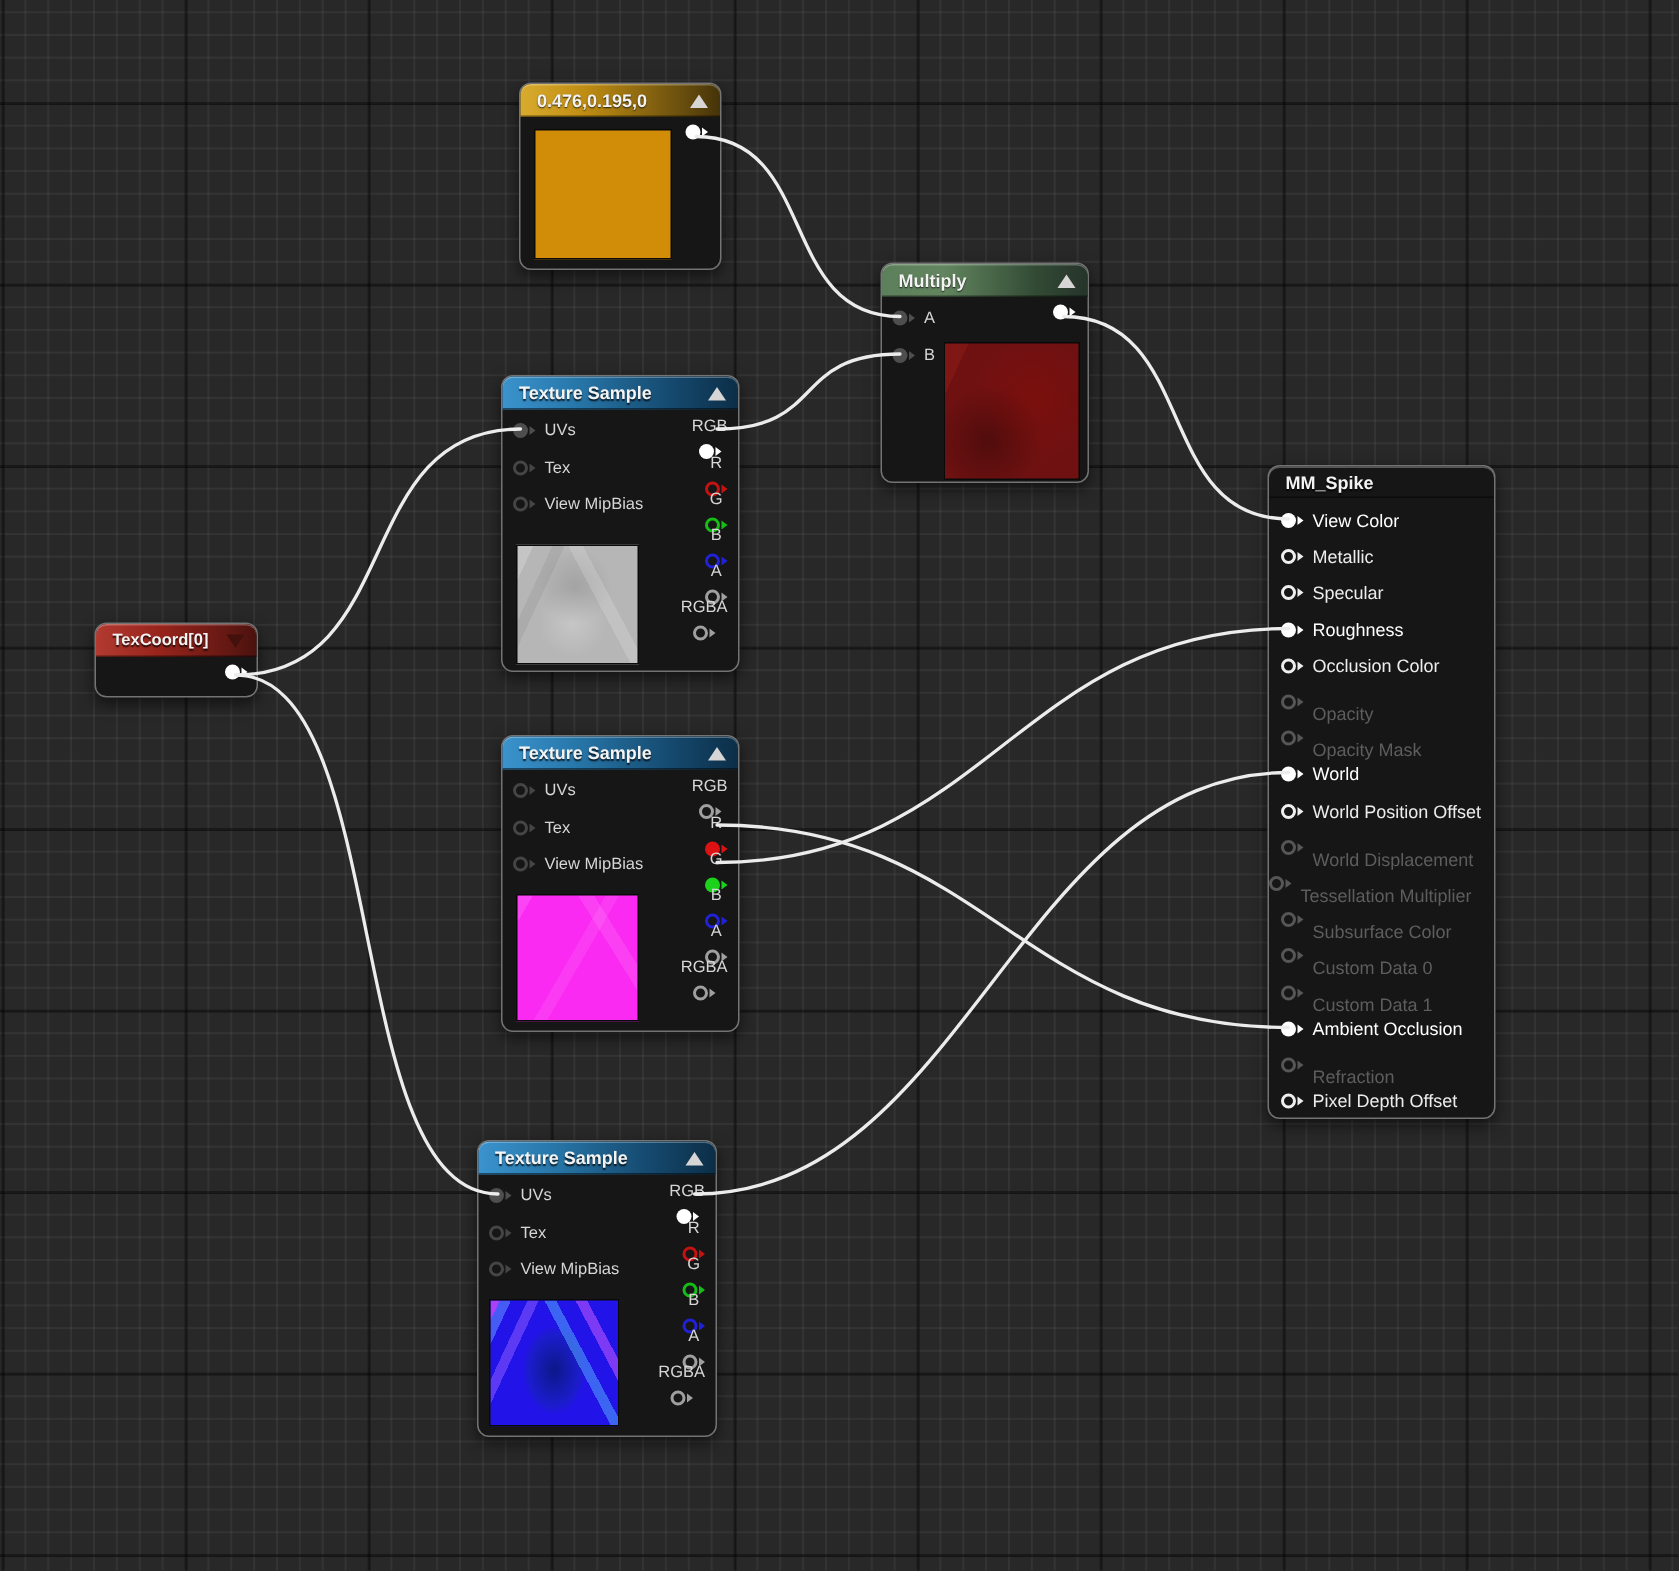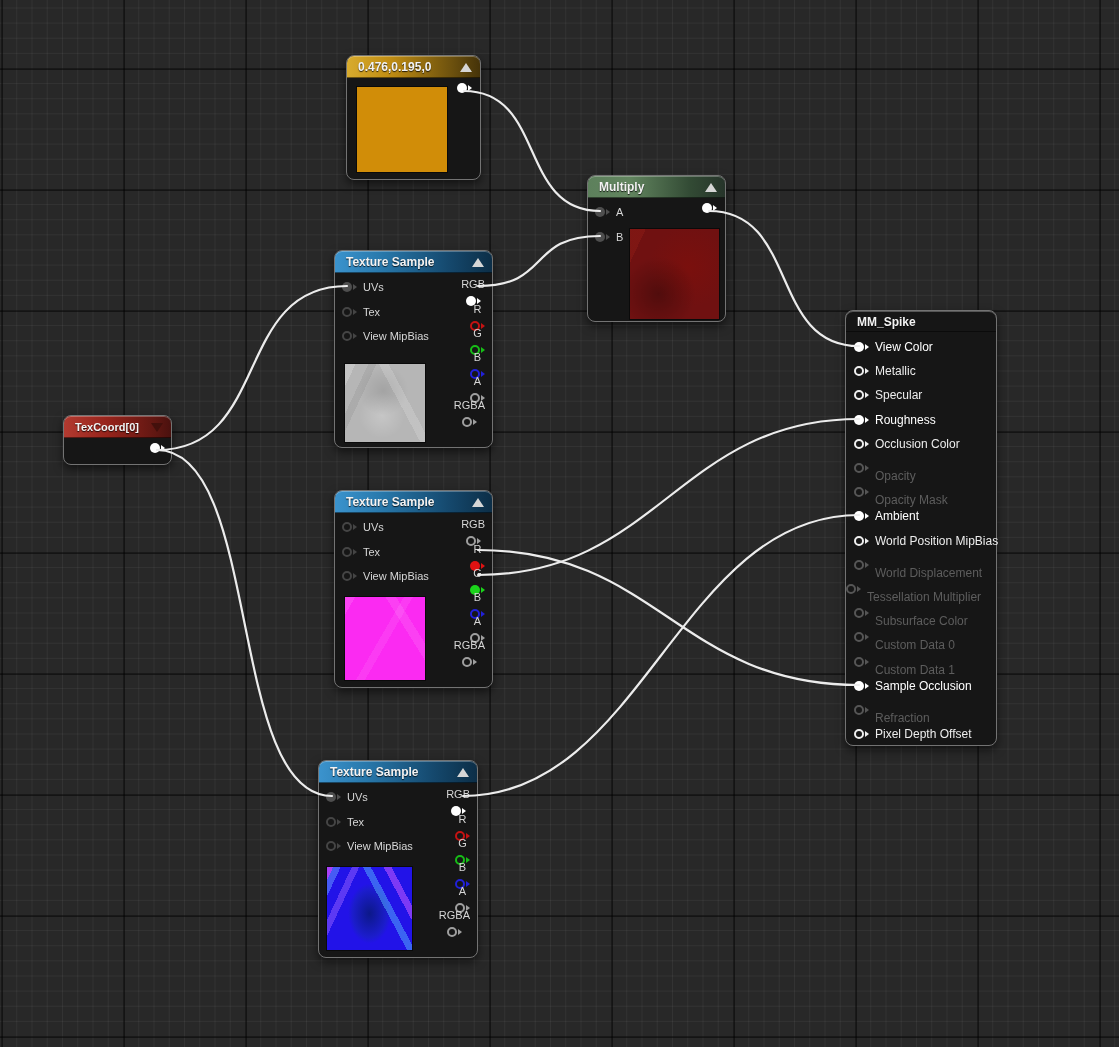--- a/index.html
+++ b/index.html
@@ -400,28 +400,28 @@
         <i class="c"></i>
         <i class="a"></i>
       </span>
       <span class="lbl mm-lbl lbl-dis">Opacity Mask</span>
     </div>
   <div class="row in" style="top:196px;left:8px">
       <span class="pin pf-white">
         <i class="c"></i>
         <i class="a"></i>
       </span>
-      <span class="lbl mm-lbl" style="color:#fff">Ambient</span>
+      <span class="lbl mm-lbl" style="color:#fff">World</span>
     </div>
   <div class="row in" style="top:221px;left:8px">
       <span class="pin po-white">
         <i class="c"></i>
         <i class="a"></i>
       </span>
-      <span class="lbl mm-lbl" style="color:#ececec">World Position MipBias</span>
+      <span class="lbl mm-lbl" style="color:#ececec">World Position Offset</span>
     </div>
   <div class="row in" style="top:245px;left:8px">
       <span class="pin po-dis">
         <i class="c"></i>
         <i class="a"></i>
       </span>
       <span class="lbl mm-lbl lbl-dis">World Displacement</span>
     </div>
   <div class="row in" style="top:269px;left:0">
       <span class="pin po-dis">
@@ -449,21 +449,21 @@
         <i class="c"></i>
         <i class="a"></i>
       </span>
       <span class="lbl mm-lbl lbl-dis">Custom Data 1</span>
     </div>
   <div class="row in" style="top:366px;left:8px">
       <span class="pin pf-white">
         <i class="c"></i>
         <i class="a"></i>
       </span>
-      <span class="lbl mm-lbl" style="color:#fff">Sample Occlusion</span>
+      <span class="lbl mm-lbl" style="color:#fff">Ambient Occlusion</span>
     </div>
   <div class="row in" style="top:390px;left:8px">
       <span class="pin po-dis">
         <i class="c"></i>
         <i class="a"></i>
       </span>
       <span class="lbl mm-lbl lbl-dis">Refraction</span>
     </div>
   <div class="row in" style="top:414px;left:8px">
       <span class="pin po-white">

